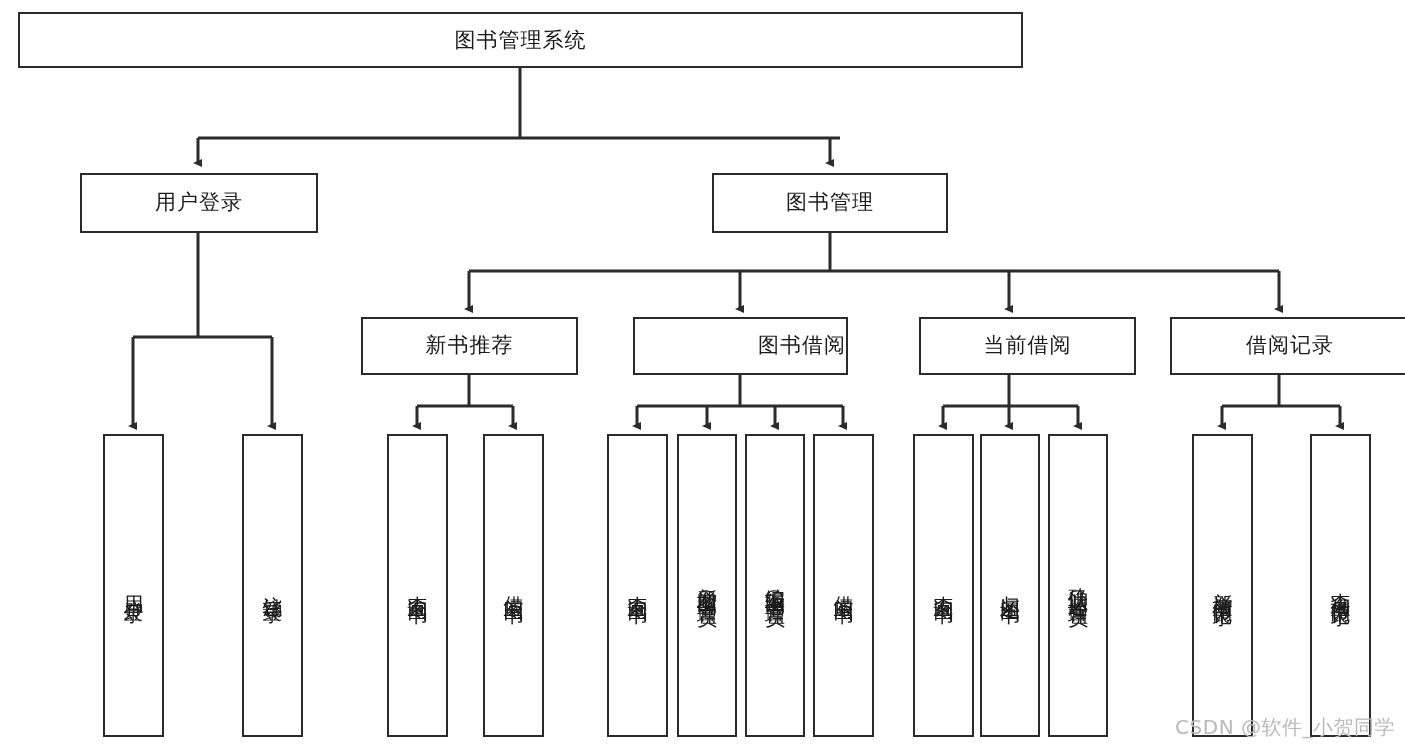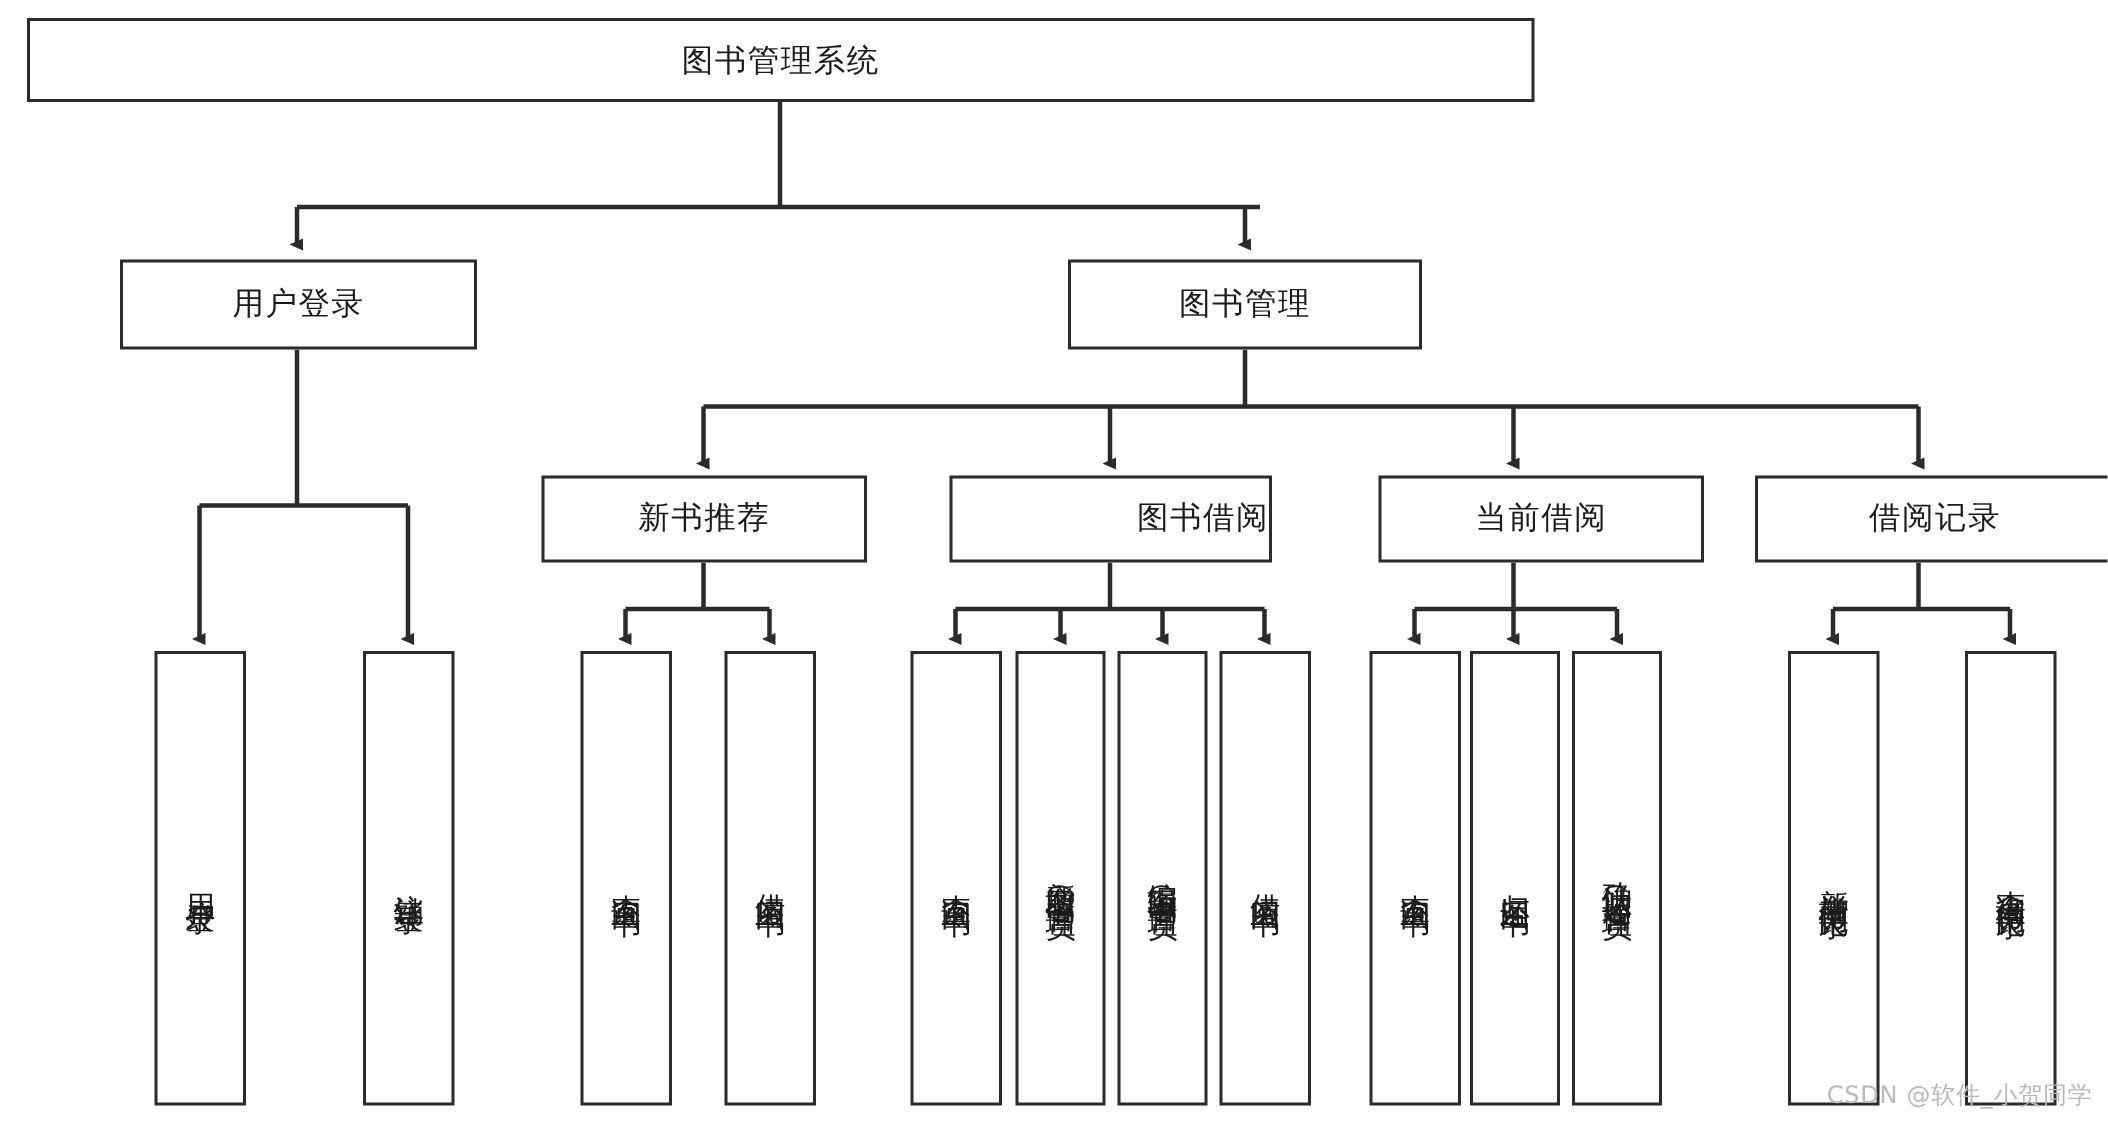--- a/index.html
+++ b/index.html
@@ -50,21 +50,21 @@
     text-orientation:upright;
     -webkit-writing-mode:vertical-rl;
     white-space:nowrap;
     letter-spacing:3px;
     display:block;
   }
   .watermark{
     position:absolute;
     right:10px;
     bottom:6px;
-    font-size:16px;
+    font-size:20px;
     color:#b9b9b9;
     letter-spacing:0.5px;
     white-space:nowrap;
     font-family:"DejaVu Sans","Liberation Sans",sans-serif;
     margin-left:40px;
   }
 </style>
 </head>
 <body>
 

